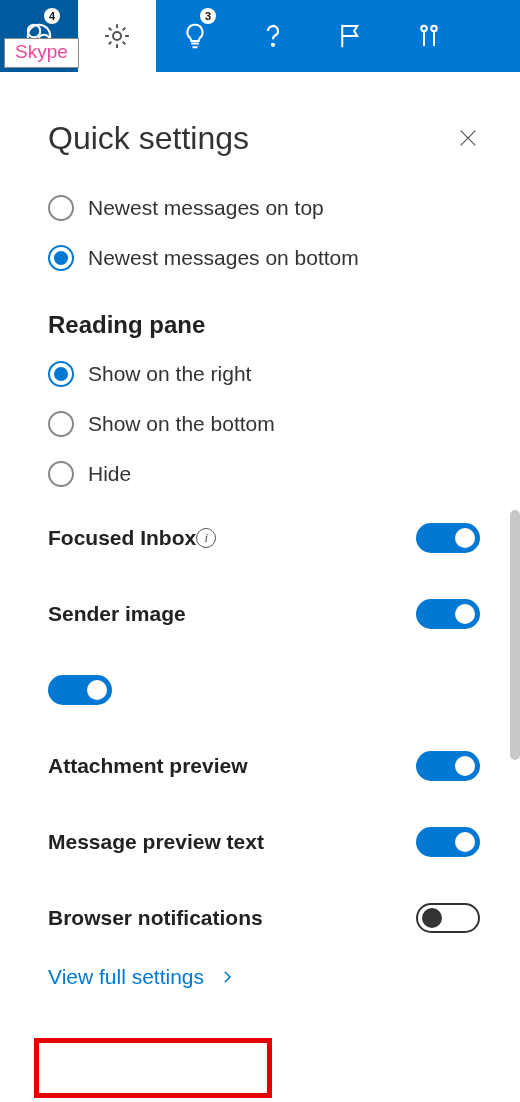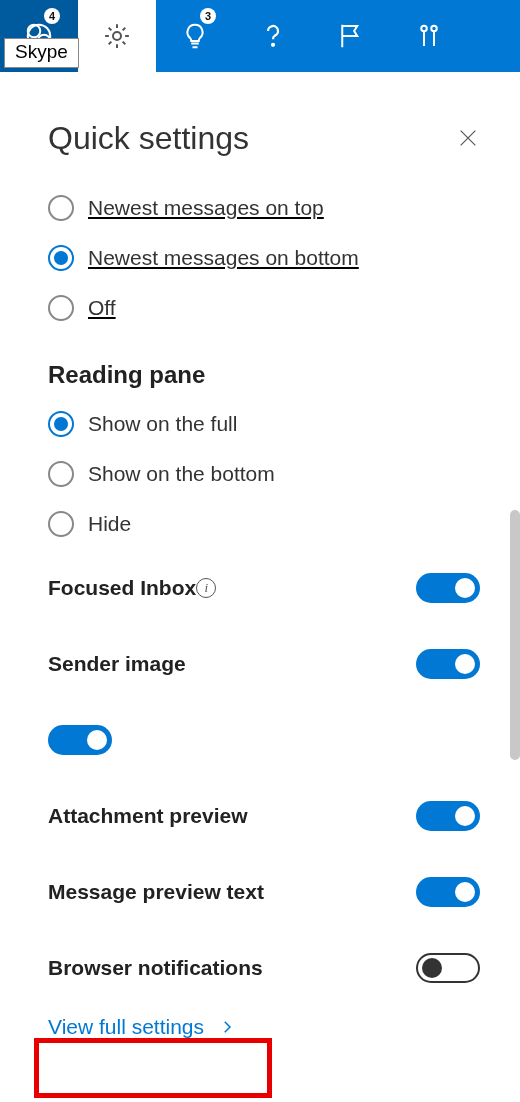--- a/index.html
+++ b/index.html
@@ -58,21 +58,21 @@
   }
 
   .tooltip {
     position: absolute;
     top: 38px;
     left: 4px;
     background: #fff;
     border: 1px solid #888;
     padding: 2px 10px 3px 10px;
     font-size: 19px;
-    color: #000000;
+    color: #ec4899;
     z-index: 5;
     line-height: 1.2;
   }
 
   
   .panel {
     padding: 48px 40px 0 48px;
     position: relative;
     height: calc(1102px - 72px);
   }
@@ -94,21 +94,21 @@
     cursor: pointer;
   }
   .close-btn svg { width: 22px; height: 22px; }
 
   .section-label {
     font-size: 24px;
     font-weight: 600;
     color: #222;
     margin: 40px 0 22px 0;
   }
-  .first-radio-group { margin-top: 12px; text-decoration: underline; }
+  .first-radio-group { margin-top: 12px; }
 
   .radio-row {
     display: flex;
     align-items: center;
     gap: 14px;
     margin-bottom: 24px;
     cursor: pointer;
   }
   .radio-circle {
     width: 26px;
@@ -290,33 +290,29 @@
     <div class="radio-row">
       <span class="radio-circle"></span>
       <span class="radio-label">Newest messages on top</span>
     </div>
     <div class="radio-row">
       <span class="radio-circle selected">
           <span class="radio-dot"></span>
         </span>
       <span class="radio-label">Newest messages on bottom</span>
     </div>
-    <div class="radio-row">
-      <span class="radio-circle"></span>
-      <span class="radio-label">Off</span>
-    </div>
   </div>
 
   <div class="section-label">Reading pane</div>
   <div>
     <div class="radio-row">
       <span class="radio-circle selected">
           <span class="radio-dot"></span>
         </span>
-      <span class="radio-label">Show on the full</span>
+      <span class="radio-label">Show on the right</span>
     </div>
     <div class="radio-row">
       <span class="radio-circle"></span>
       <span class="radio-label">Show on the bottom</span>
     </div>
     <div class="radio-row" style="margin-bottom:36px">
       <span class="radio-circle"></span>
       <span class="radio-label">Hide</span>
     </div>
   </div>

